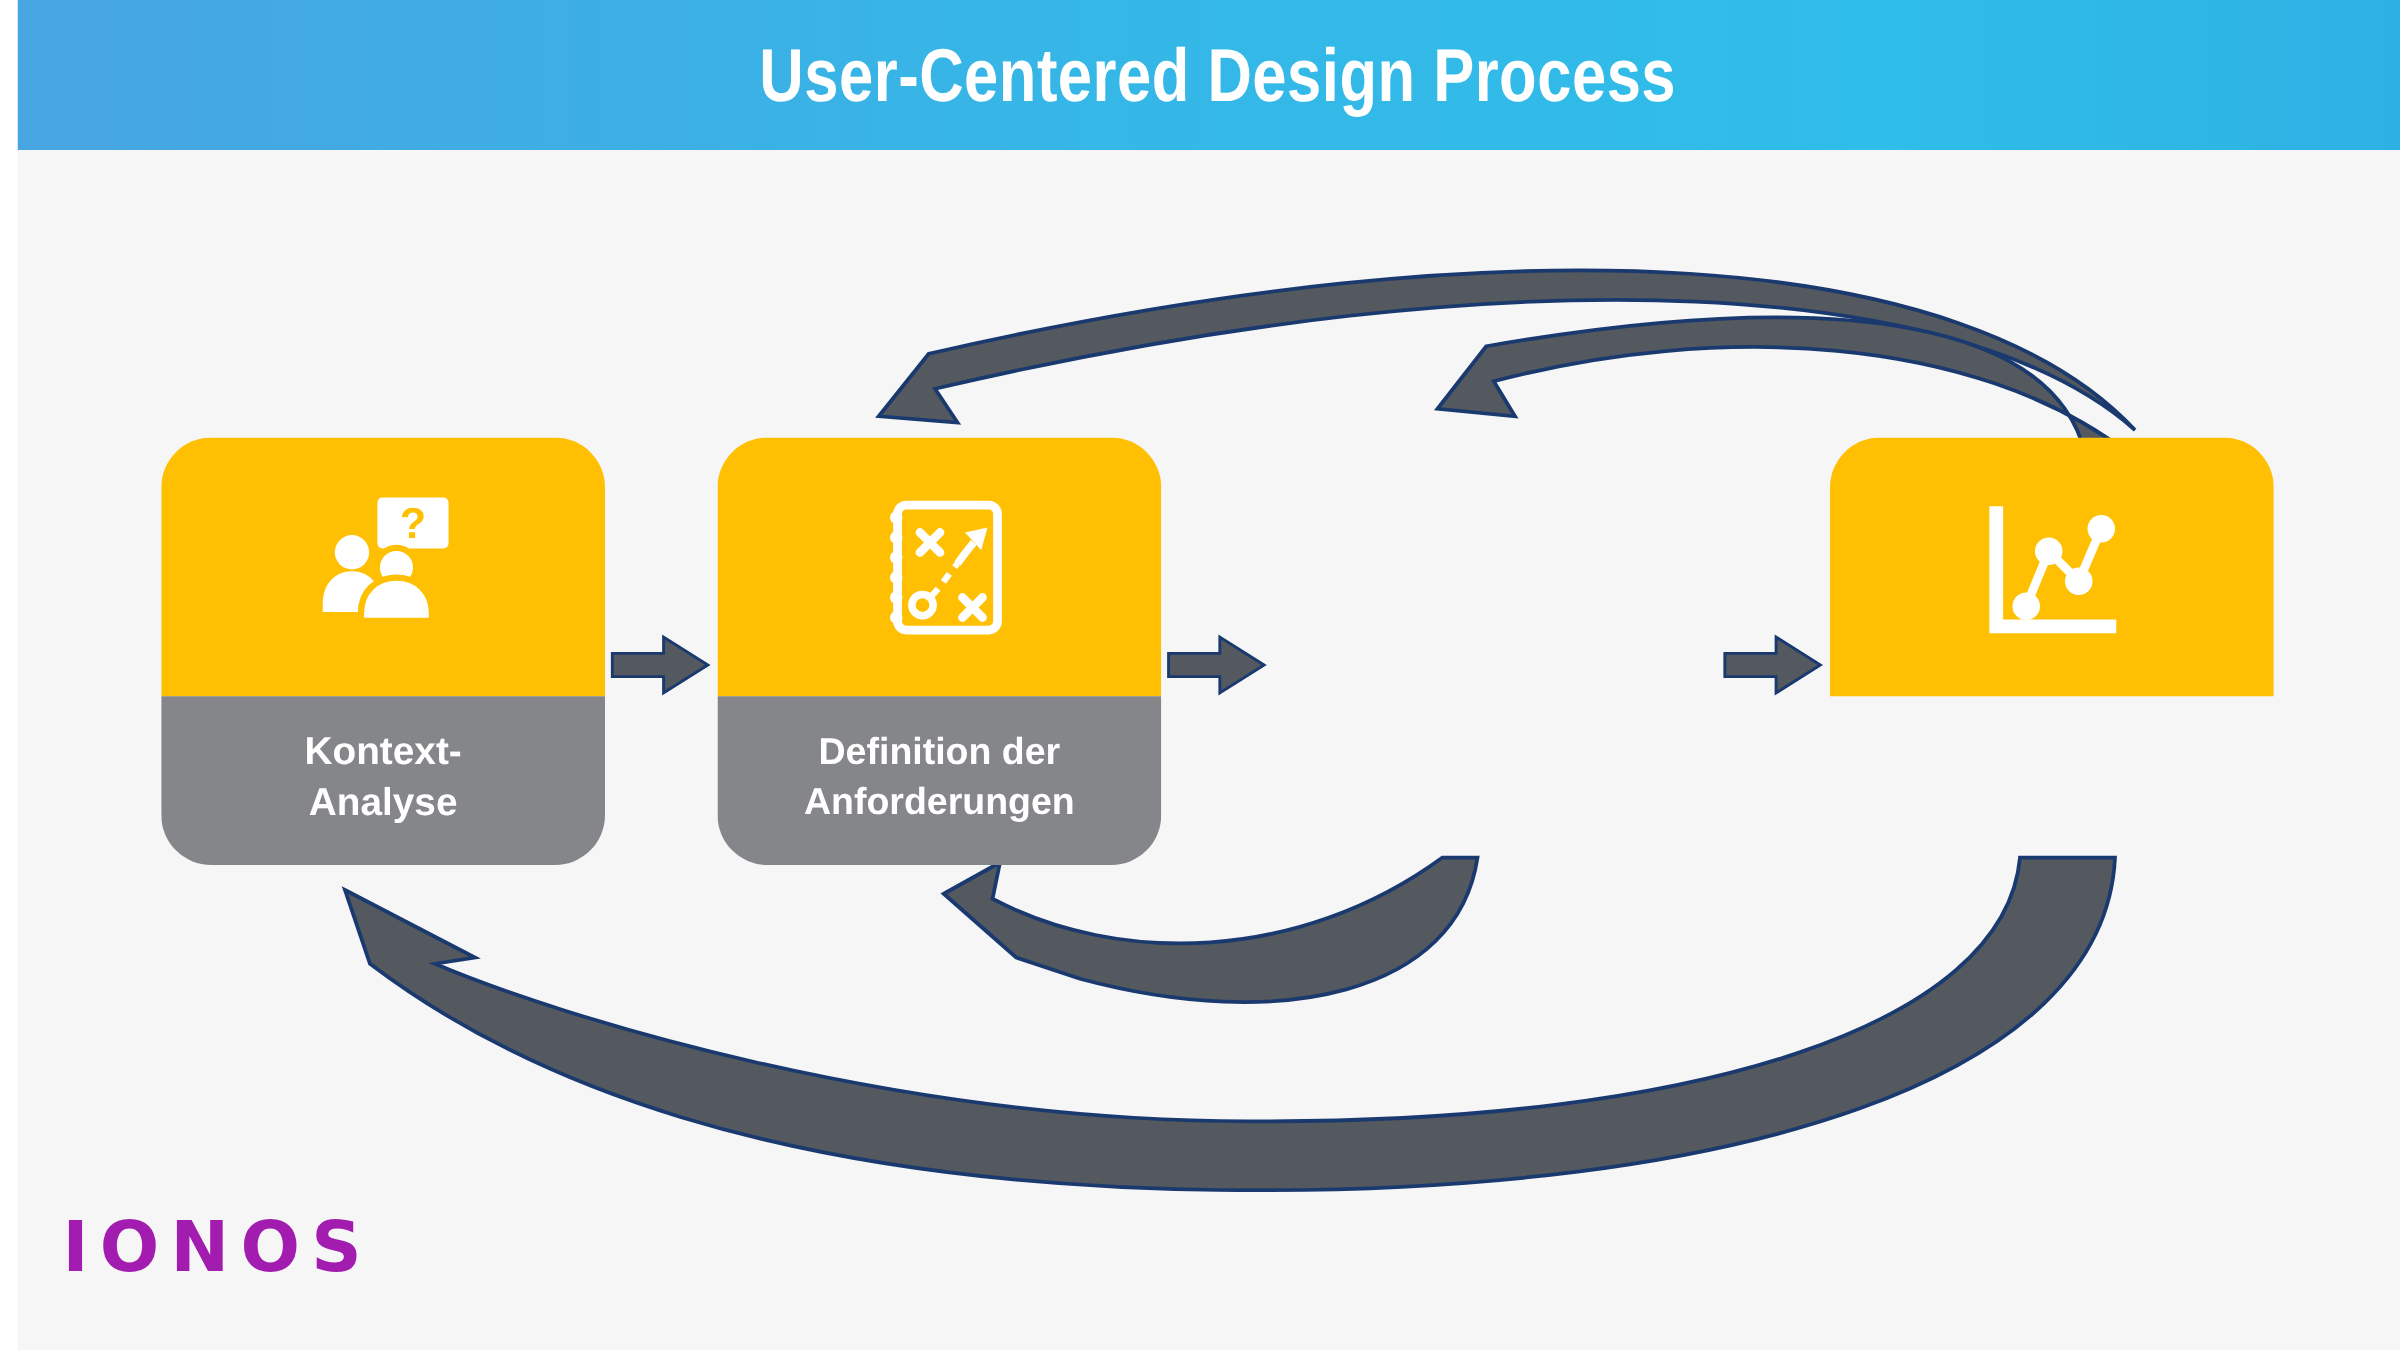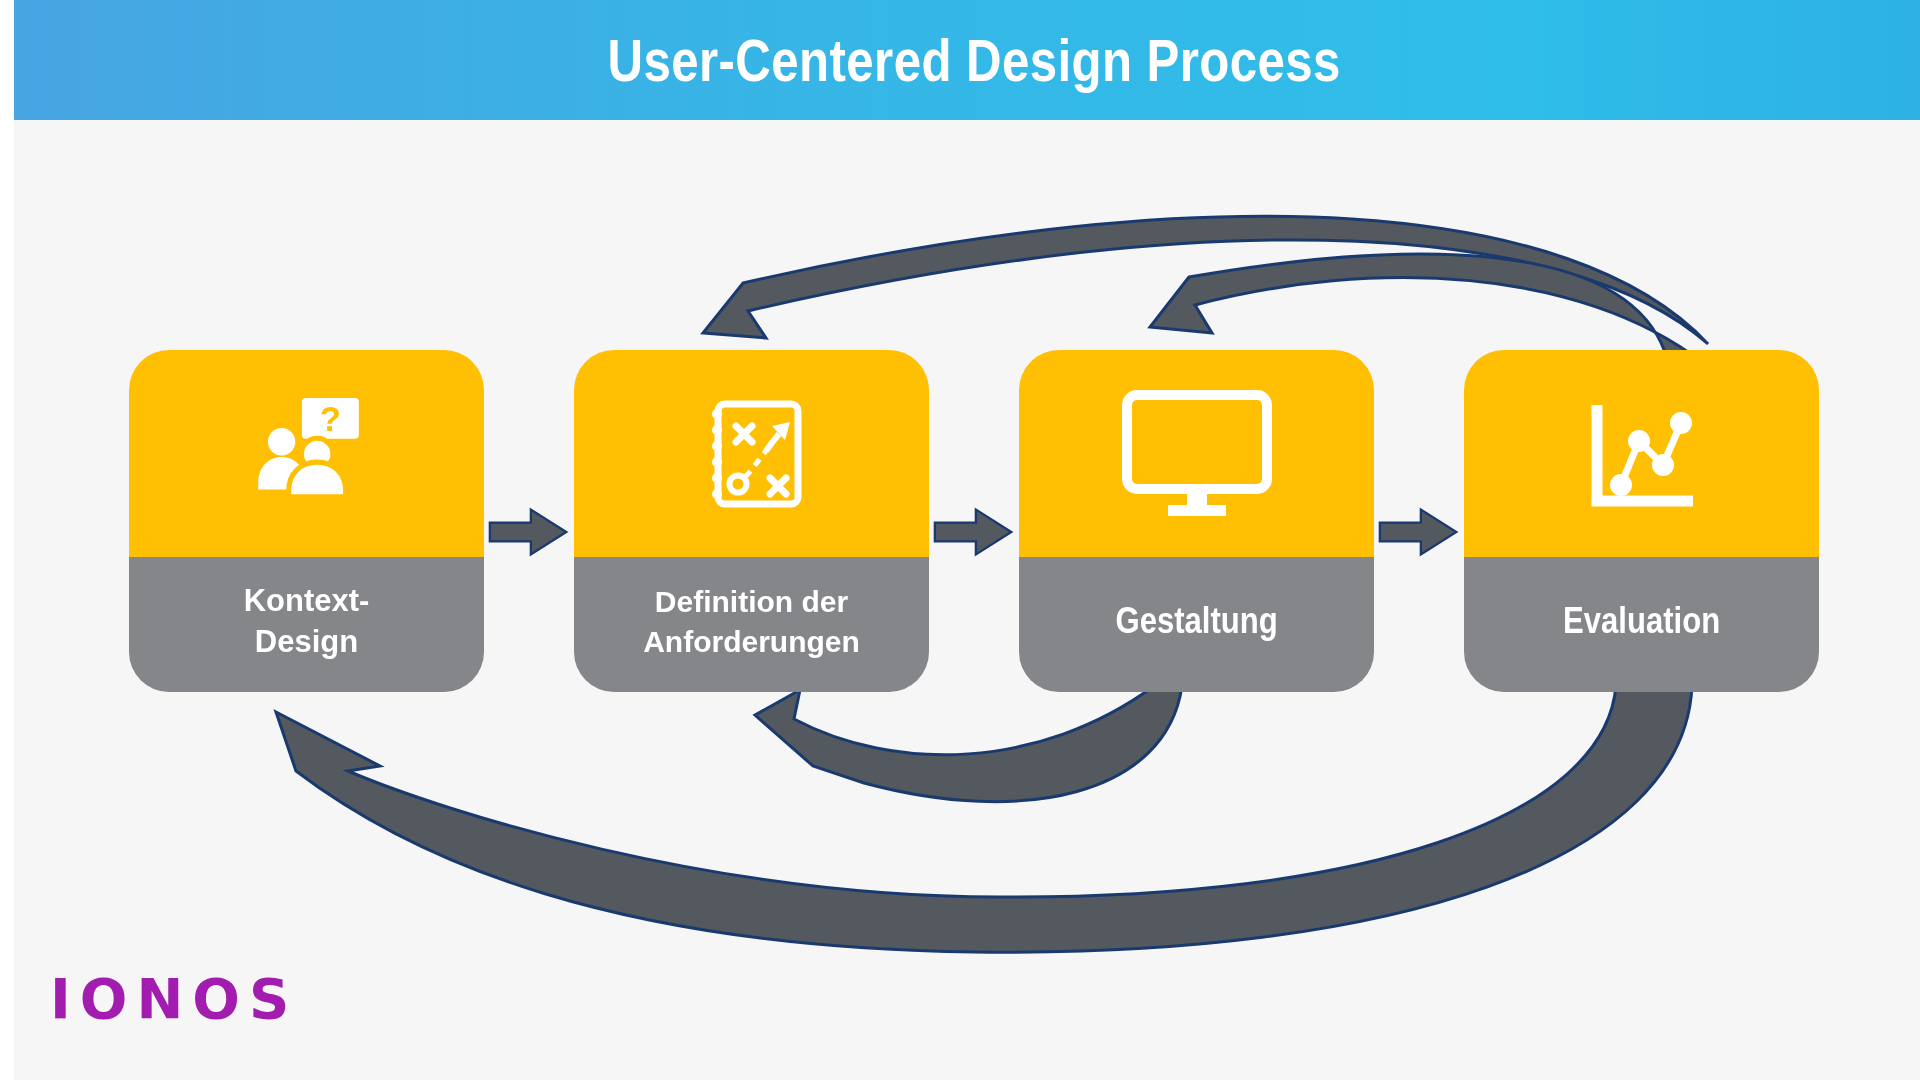--- a/index.html
+++ b/index.html
@@ -64,21 +64,21 @@
           <g stroke="#ffc003" stroke-width="5">
             <circle cx="70" cy="61" r="15.5"></circle>
             <path d="M42,103 v-6 c0-17 12-28 28-28 c16,0 28,11 28,28 v6 z"></path>
           </g>
         </g>
         <text x="83" y="38" text-anchor="middle" font-size="34" font-weight="bold" fill="#ffc003" font-family="Liberation Sans, sans-serif">?</text>
       </svg>
     </div>
     <div class="step-bottom">
       <span class="step-label">Kontext-
-Design</span>
+Analyse</span>
     </div>
   </div>
 
   <div class="step" style="left:560px;justify-content:center;">
     <div class="step-top">
       <svg width="104" height="112" viewBox="0 0 104 112">
         <g fill="#ffffff">
           <circle cx="17" cy="16" r="5"></circle>
             <circle cx="17" cy="32" r="5"></circle>
             <circle cx="17" cy="48" r="5"></circle>
@@ -96,46 +96,31 @@
         <path d="M66,53 C70,47 74,42 79,36" fill="none" stroke="#ffffff" stroke-width="6"></path>
         <polygon points="72,28 90,24 85,42" fill="#ffffff"></polygon>
       </svg>
     </div>
     <div class="step-bottom">
       <span class="step-label" style="font-size:30px;">Definition der
 Anforderungen</span>
     </div>
   </div>
 
-  <div class="step" style="left:1005px;">
-    <div class="step-top">
-      <svg width="152" height="130" viewBox="0 0 152 130">
-        <rect x="6" y="6" width="140" height="94" rx="10" fill="none" stroke="#ffffff" stroke-width="10"></rect>
-        <rect x="66" y="100" width="20" height="16" fill="#ffffff"></rect>
-        <rect x="47" y="116" width="58" height="11" fill="#ffffff"></rect>
-      </svg>
-    </div>
-    <div class="step-bottom">
-      <span class="step-label condensed">Gestaltung</span>
-    </div>
-  </div>
 
   <div class="step" style="left:1450px;">
     <div class="step-top">
       <svg width="118" height="114" viewBox="0 0 118 114">
         <path d="M14,8 L14,104 L110,104" fill="none" stroke="#ffffff" stroke-width="11"></path>
         <polyline points="38,88 56,44 80,68 98,26" fill="none" stroke="#ffffff" stroke-width="7"></polyline>
         <circle cx="38" cy="88" r="11" fill="#ffffff"></circle>
         <circle cx="56" cy="44" r="11" fill="#ffffff"></circle>
         <circle cx="80" cy="68" r="11" fill="#ffffff"></circle>
         <circle cx="98" cy="26" r="11" fill="#ffffff"></circle>
       </svg>
-    </div>
-    <div class="step-bottom">
-      <span class="step-label condensed">Evaluation</span>
     </div>
   </div>
 
   <svg class="gap-arrow" style="left:474px;top:504px;" width="82" height="56" viewBox="0 0 88 56">
     <polygon points="2,18 46,18 46,4 84,28 46,52 46,38 2,38" fill="#53595e" stroke="#1a3a6f" stroke-width="2.5"></polygon>
   </svg>
   <svg class="gap-arrow" style="left:919px;top:504px;" width="82" height="56" viewBox="0 0 88 56">
     <polygon points="2,18 46,18 46,4 84,28 46,52 46,38 2,38" fill="#53595e" stroke="#1a3a6f" stroke-width="2.5"></polygon>
   </svg>
   <svg class="gap-arrow" style="left:1364px;top:504px;" width="82" height="56" viewBox="0 0 88 56">

